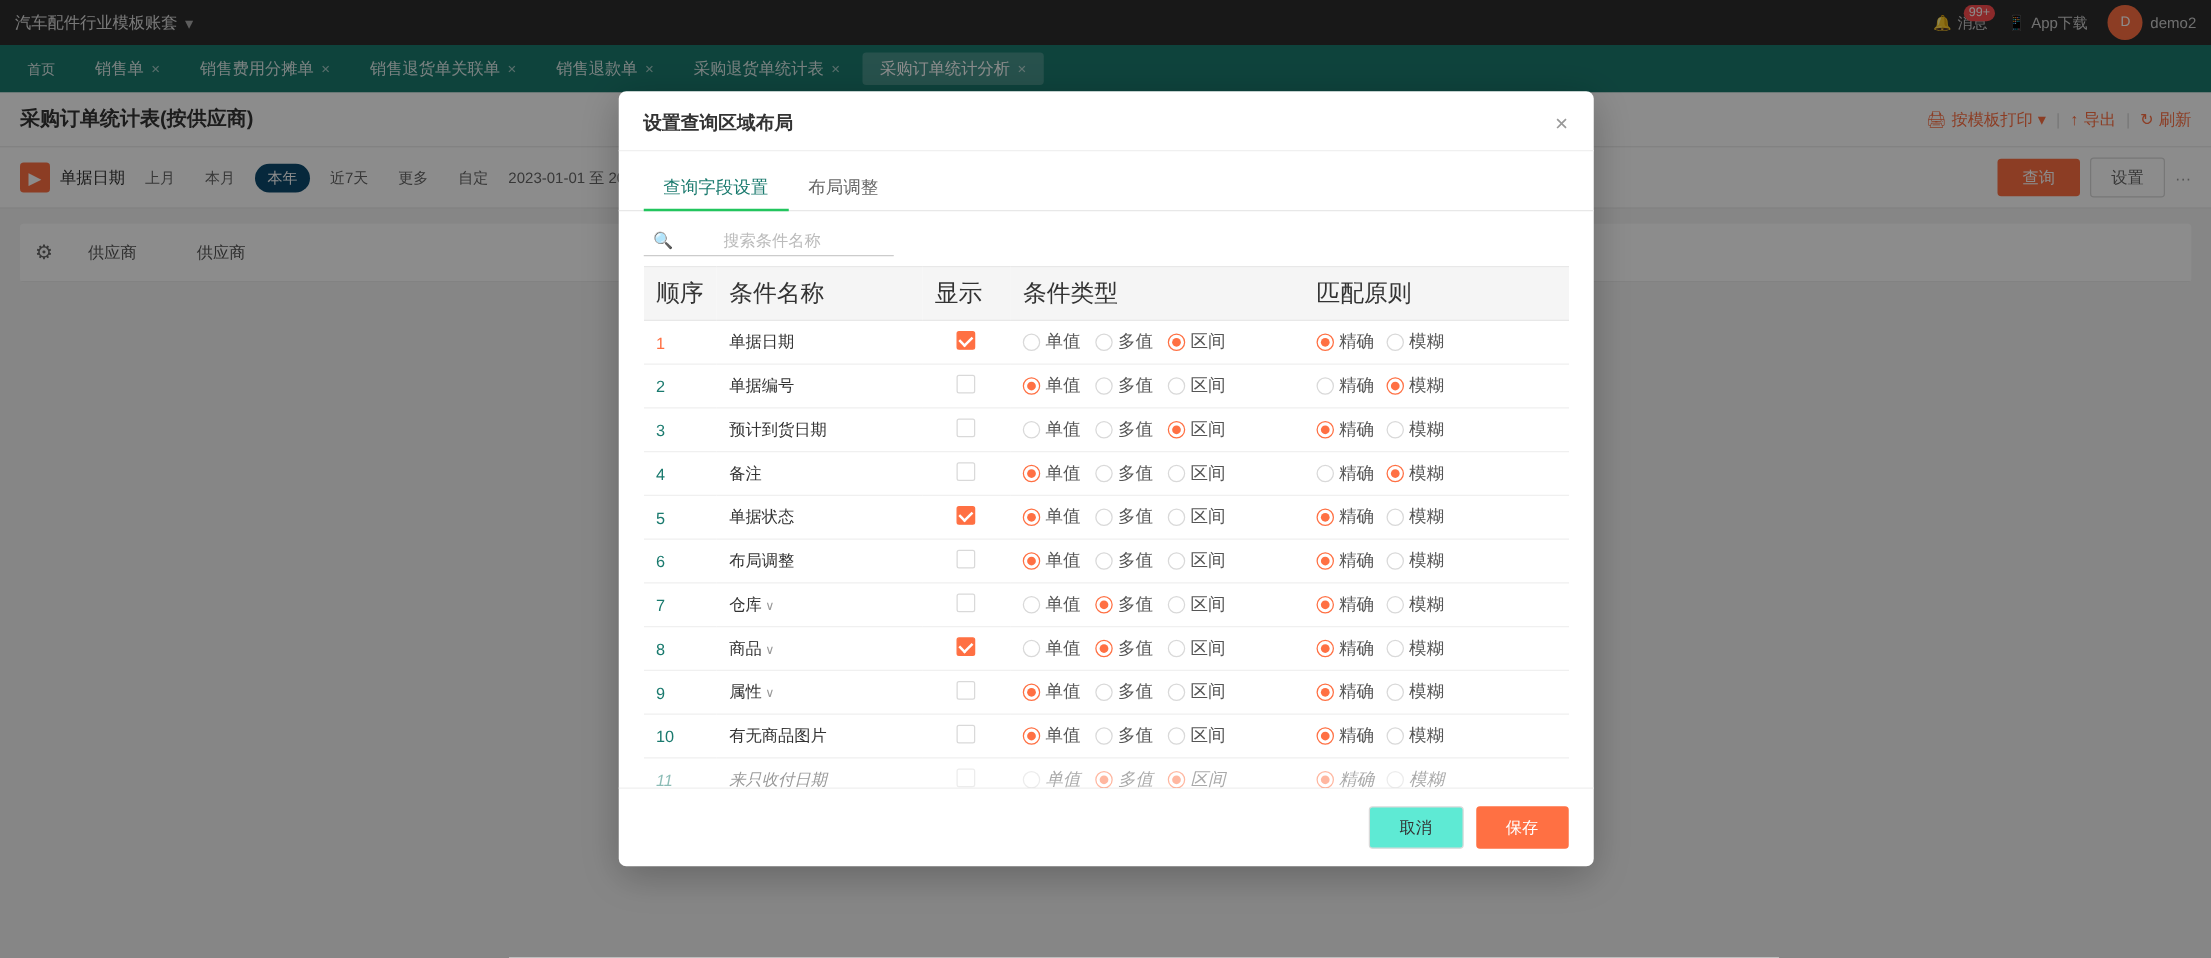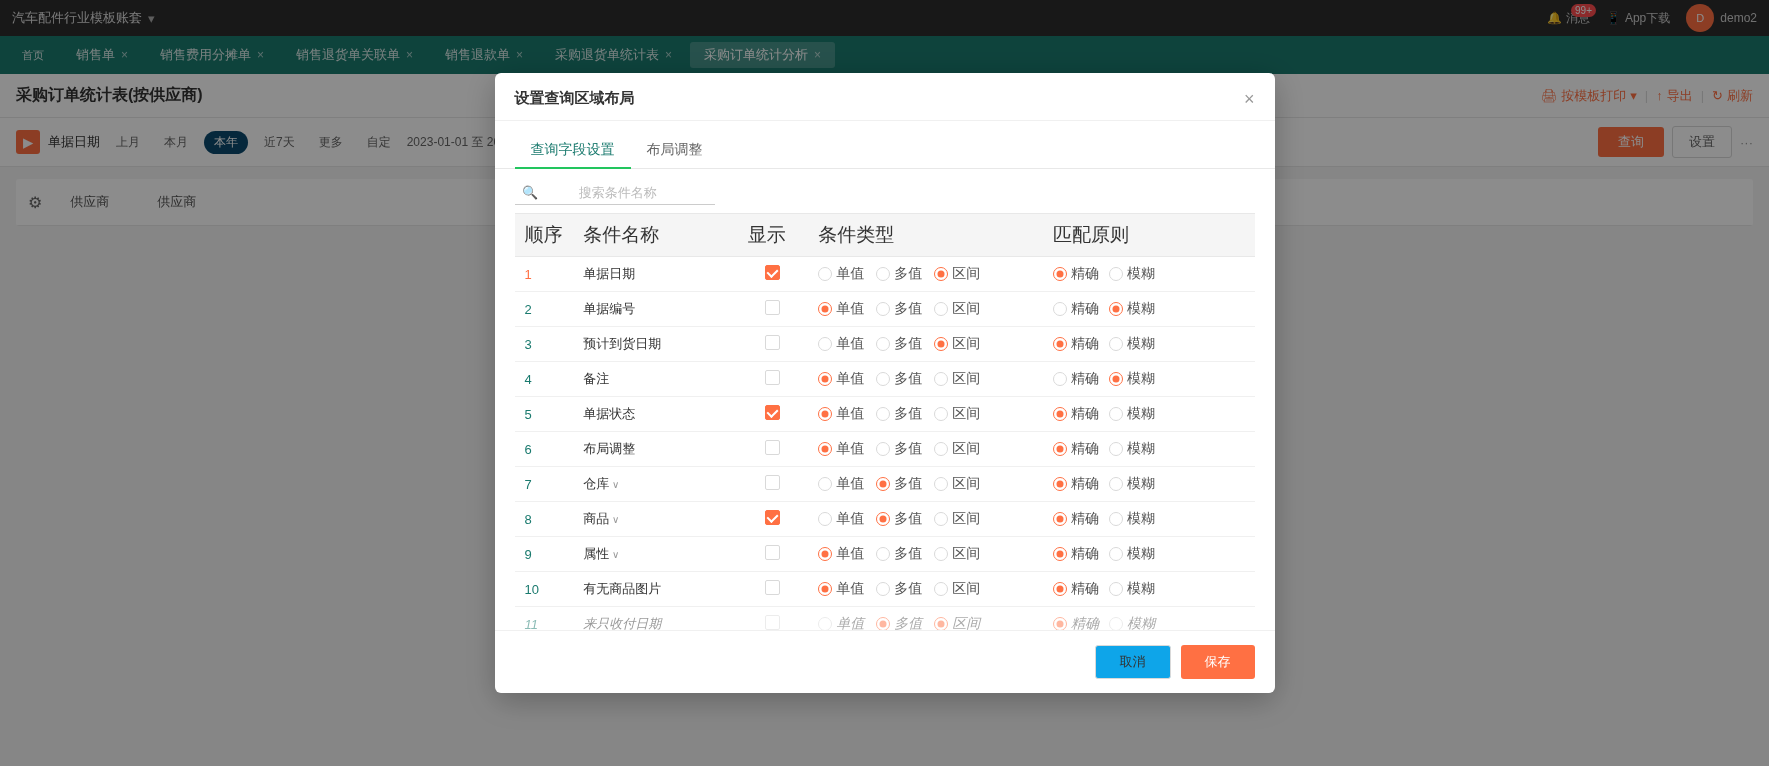--- a/index.html
+++ b/index.html
@@ -267,21 +267,21 @@
       padding: 14px 20px;
       display: flex;
       justify-content: flex-end;
       gap: 10px;
       border-top: 1px solid #f0f0f0;
     }
     .btn-cancel {
       padding: 7px 24px;
       border: 1px solid #d9d9d9;
       border-radius: 3px;
-      background: #0ea5e9;
+      background: #5eead4;
       color: #333;
       font-size: 13px;
       cursor: pointer;
     }
     .btn-save {
       padding: 7px 24px;
       border: none;
       border-radius: 3px;
       background: #ff7043;
       color: white;

